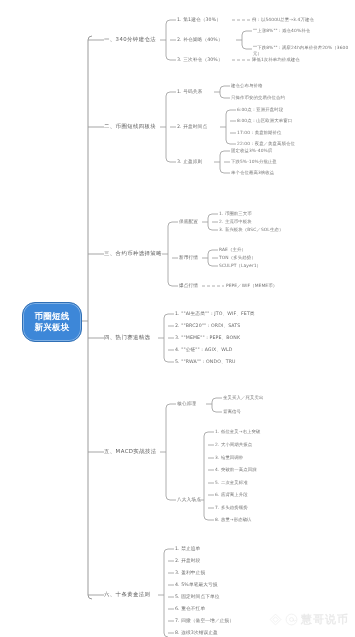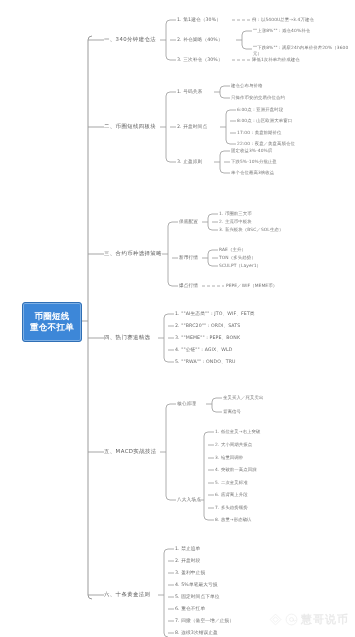--- a/index.html
+++ b/index.html
@@ -7,21 +7,21 @@
     width:355px;height:637px;background:#ffffff;
     font-family:"DejaVu Sans","Liberation Sans",sans-serif;
     overflow:hidden;position:relative;
   }
   #map{position:absolute;inset:0;}
   svg.links{position:absolute;left:0;top:0;width:355px;height:637px;pointer-events:none;}
 
   
   .root{
     position:absolute;left:22px;top:302px;width:58px;height:38px;
-    background:#3d87d8;border:1px solid #2f6fb5;border-radius:3px;
+    background:#3d87d8;border:1px solid #2f6fb5;border-radius:13px;
     display:flex;flex-direction:column;align-items:center;justify-content:center;
     box-shadow:0 0 0 1px rgba(255,255,255,.35) inset;
   }
   .root span{
     color:#ffffff;font-size:8.5px;line-height:11px;font-weight:bold;
     letter-spacing:.3px;white-space:nowrap;
   }
 
   
   .node{
@@ -162,21 +162,21 @@
       <path d="M168,585 H174"></path>
       <path d="M168,597 H174"></path>
       <path d="M168,609 H174"></path>
       <path d="M168,621 H174"></path>
       <path d="M168,633 H174"></path>
     </g>
   </svg>
 
   <div class="root">
     <span>币圈短线</span>
-    <span>重仓不扛单</span>
+    <span>新兴板块</span>
   </div>
 
   <div class="node lvl1" style="left:104px;top:36px;">
     <span>一、</span><span>340分钟建仓法</span>
   </div>
   <div class="node lvl2" style="left:177px;top:17px;">1. 第1建仓（30%）</div>
   <div class="node lvl2" style="left:177px;top:37px;">2. 补仓策略（40%）</div>
   <div class="node lvl2" style="left:177px;top:57px;">3. 三次补仓（30%）</div>
   <div class="node lvl3" style="left:252px;top:17px;">例：以5400U总量→3.4万建仓</div>
   <div class="node lvl3" style="left:253px;top:28px;">""上涨8%""：减仓40%补仓</div>

